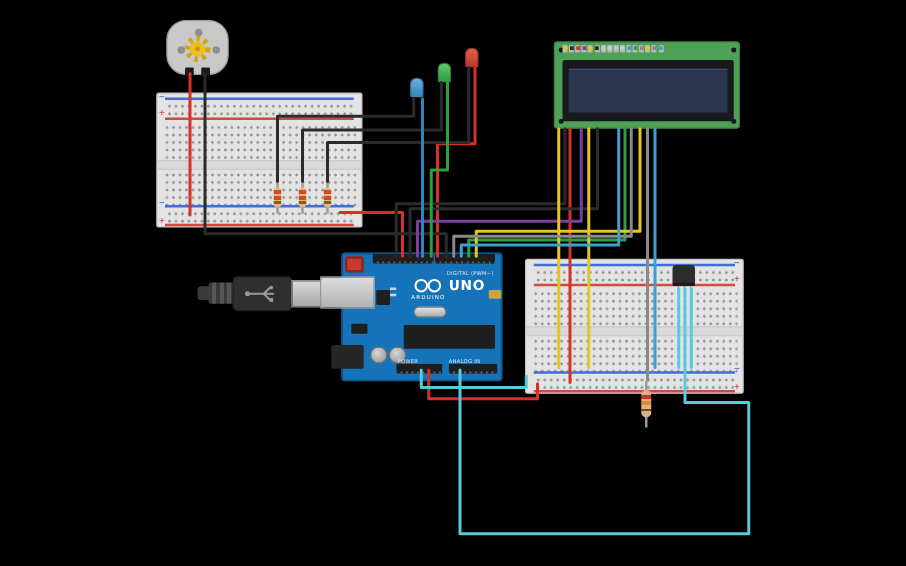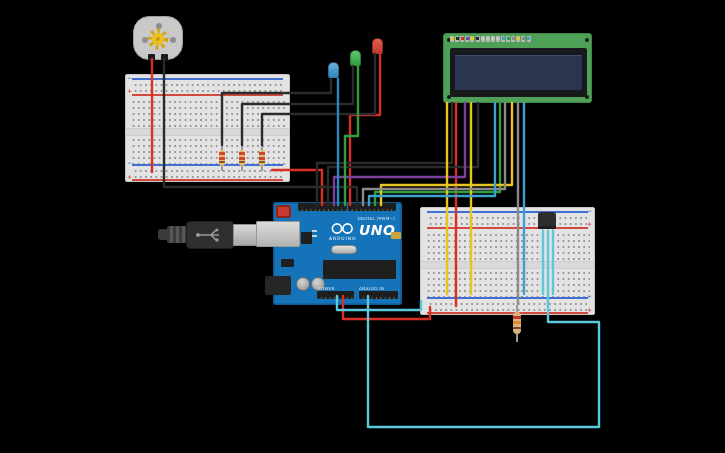--- a/index.html
+++ b/index.html
@@ -54,21 +54,21 @@
   .lcd-pin{position:absolute;top:2px;width:4px;height:6px;background:#b8b8b8;border-radius:1px;}
   .lcd-pin i{position:absolute;left:.5px;top:1px;width:3px;height:3px;display:block;}
 
   
   #arduino{position:absolute;left:273px;top:202px;width:129px;height:103px;background:#1573b9;
     border-radius:3px;box-shadow:inset 0 0 0 1.5px rgba(0,0,0,.22);z-index:20;}
   #arduino .hdr{position:absolute;height:8px;background:#1e1e1e;border-radius:1px;
     background-image:radial-gradient(circle,#6b6b52 .8px,rgba(0,0,0,0) 1px);
     background-size:4.4px 8px;background-position:2px 3px;}
   #arduino .lbl{position:absolute;color:#d9e9f5;font-size:4.2px;line-height:5px;letter-spacing:.2px;white-space:nowrap;}
-  #uno-text{position:absolute;left:86px;top:20px;color:#fff;font-size:14px;font-weight:bold;font-style:italic;letter-spacing:.5px;}
+  #uno-text{position:absolute;left:86px;top:20px;color:#fff;font-size:11px;font-weight:bold;letter-spacing:.5px;}
   #brand-text{position:absolute;left:56px;top:34px;color:#fff;font-size:4.5px;letter-spacing:.9px;}
   #reset-btn{position:absolute;left:3px;top:3px;width:15px;height:13px;background:#c63a2f;
     border:2px solid #8e251c;border-radius:2px;}
   .chip{position:absolute;background:#1f1f1f;border-radius:1px;}
   .silver{position:absolute;background:linear-gradient(180deg,#e2e2e2,#aeaeae);border:1px solid #8a8a8a;}
   .cap{position:absolute;width:14px;height:14px;border-radius:50%;border:1px solid #6e6e6e;
     background:radial-gradient(circle at 40% 35%,#d6d6d6,#8f8f8f);}
   .txrx{position:absolute;width:5px;height:2px;background:#e8e8e8;opacity:.85;}
   #icsp{position:absolute;left:118px;top:30px;width:10px;height:7px;background:#caa53d;border-radius:1px;}
 

